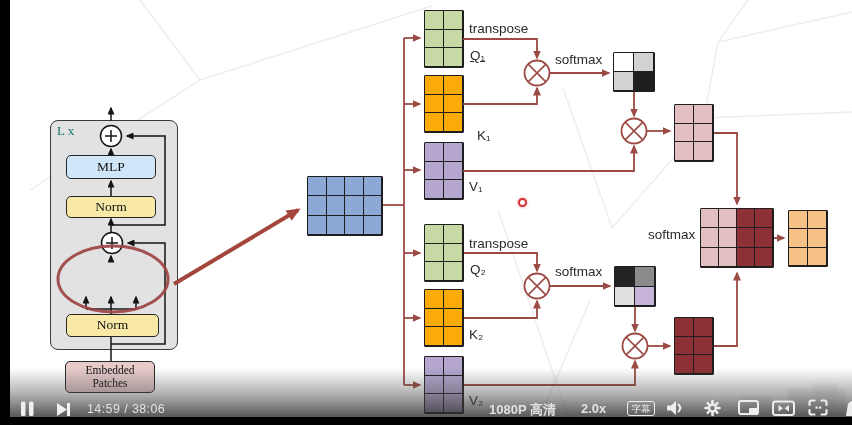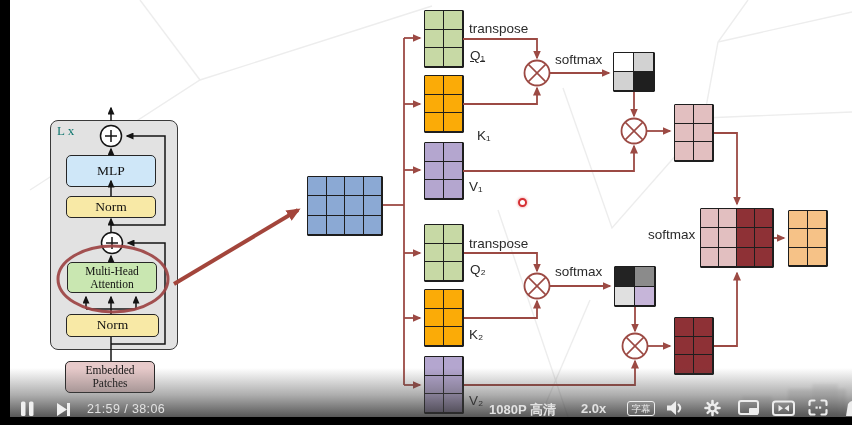--- a/index.html
+++ b/index.html
@@ -9,21 +9,21 @@
   #heading{position:absolute;left:18px;top:36px;font-size:17px;color:#2e2e2e;letter-spacing:.2px;}
   
   #enc-title{position:absolute;left:44px;top:87px;width:144px;text-align:center;
              font-family:"Liberation Serif",serif;font-weight:bold;font-size:14px;color:#101010;}
   #enc-box{position:absolute;left:50px;top:120px;width:128px;height:230px;background:#e2e2e2;
            border:1.6px solid #3a3a3a;border-radius:8px;box-sizing:border-box;}
   #enc-loop{position:absolute;left:57px;top:123px;font-family:"Liberation Serif",serif;font-size:13px;color:#0f766e;}
   .ebox{position:absolute;border:1.4px solid #262626;border-radius:5px;box-sizing:border-box;
         display:flex;flex-direction:column;align-items:center;justify-content:center;
         font-family:"Liberation Serif",serif;color:#101010;line-height:1.1;}
-  #mlp-box{left:66px;top:155px;width:90px;height:32px;background:#cfe7f8;font-size:13.5px;}
+  #mlp-box{left:66px;top:155px;width:90px;height:24px;background:#cfe7f8;font-size:13.5px;}
   #norm1-box{left:66px;top:196px;width:90px;height:22px;background:#f8e9a6;font-size:13.5px;}
   #mha-box{left:67px;top:262px;width:90px;height:31px;background:#c9e7b1;font-size:11.5px;}
   #norm2-box{left:66px;top:314px;width:93px;height:23px;background:#f8e9a6;font-size:13.5px;}
   #emb-box{left:65px;top:361px;width:90px;height:32px;background:#e7caca;font-size:11.5px;}
   
   .matrix{position:absolute;display:grid;border:1.6px solid #1e1e1e;box-sizing:border-box;
           background:#fff;overflow:hidden;border-radius:1px;}
   .cell{border-right:1px solid #1e1e1e;border-bottom:1px solid #1e1e1e;}
   .dlabel{position:absolute;font-size:13.5px;color:#2b2b2b;white-space:nowrap;}
   
@@ -63,24 +63,20 @@
   </svg>
 
 
   <div id="enc-box"></div>
   <div id="enc-loop">L x</div>
   <div class="ebox" id="mlp-box">
     <span>MLP</span>
   </div>
   <div class="ebox" id="norm1-box">
     <span>Norm</span>
-  </div>
-  <div class="ebox" id="mha-box">
-    <span>Multi-Head</span>
-    <span>Attention</span>
   </div>
   <div class="ebox" id="norm2-box">
     <span>Norm</span>
   </div>
   <div class="ebox" id="emb-box">
     <span>Embedded</span>
     <span>Patches</span>
   </div>
 
   <div id="diagram-layer">
@@ -297,21 +293,21 @@
   <div id="bar-gradient"></div>
 
   <svg class="ctrl" style="left:20px;top:401px;pointer-events:auto;" width="18" height="16">
     <rect x="1" y="0.5" width="4.5" height="14.5" rx="1.5" fill="#f0f0f0"></rect>
     <rect x="9" y="0.5" width="4.5" height="14.5" rx="1.5" fill="#f0f0f0"></rect>
   </svg>
   <svg class="ctrl" style="left:56px;top:402px;pointer-events:auto;" width="16" height="15">
     <polygon points="1,1 1,14 11,7.5" fill="#f0f0f0"></polygon>
     <rect x="11" y="1" width="3" height="13" fill="#f0f0f0"></rect>
   </svg>
-  <div class="ptext" id="time-label">21:59 / 38:06</div>
+  <div class="ptext" id="time-label">14:59 / 38:06</div>
 
   <div class="ptext" id="quality-label" style="cursor:pointer;">1080P 高清</div>
   <div class="ptext" id="speed-label" style="cursor:pointer;text-align:center;">2.0x</div>
   <div id="subtitle-btn" style="cursor:pointer;">字幕</div>
 
   <svg class="ctrl" style="left:666px;top:400px;pointer-events:auto;" width="20" height="17">
     <polygon points="1,5.5 5,5.5 10,1 10,15 5,10.5 1,10.5" fill="#ededed"></polygon>
     <path d="M12.5,4.5 Q16,8 12.5,11.5" stroke="#ededed" stroke-width="2" fill="none" stroke-linecap="round"></path>
   </svg>
   <svg class="ctrl" style="left:703px;top:399px;pointer-events:auto;" width="19" height="18">

